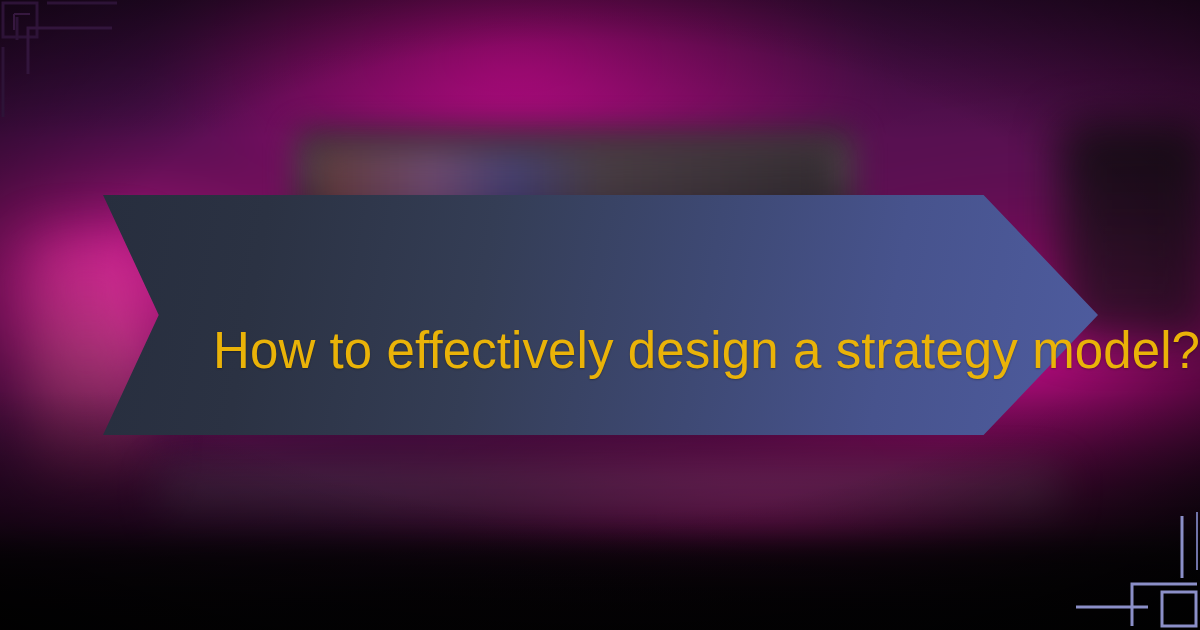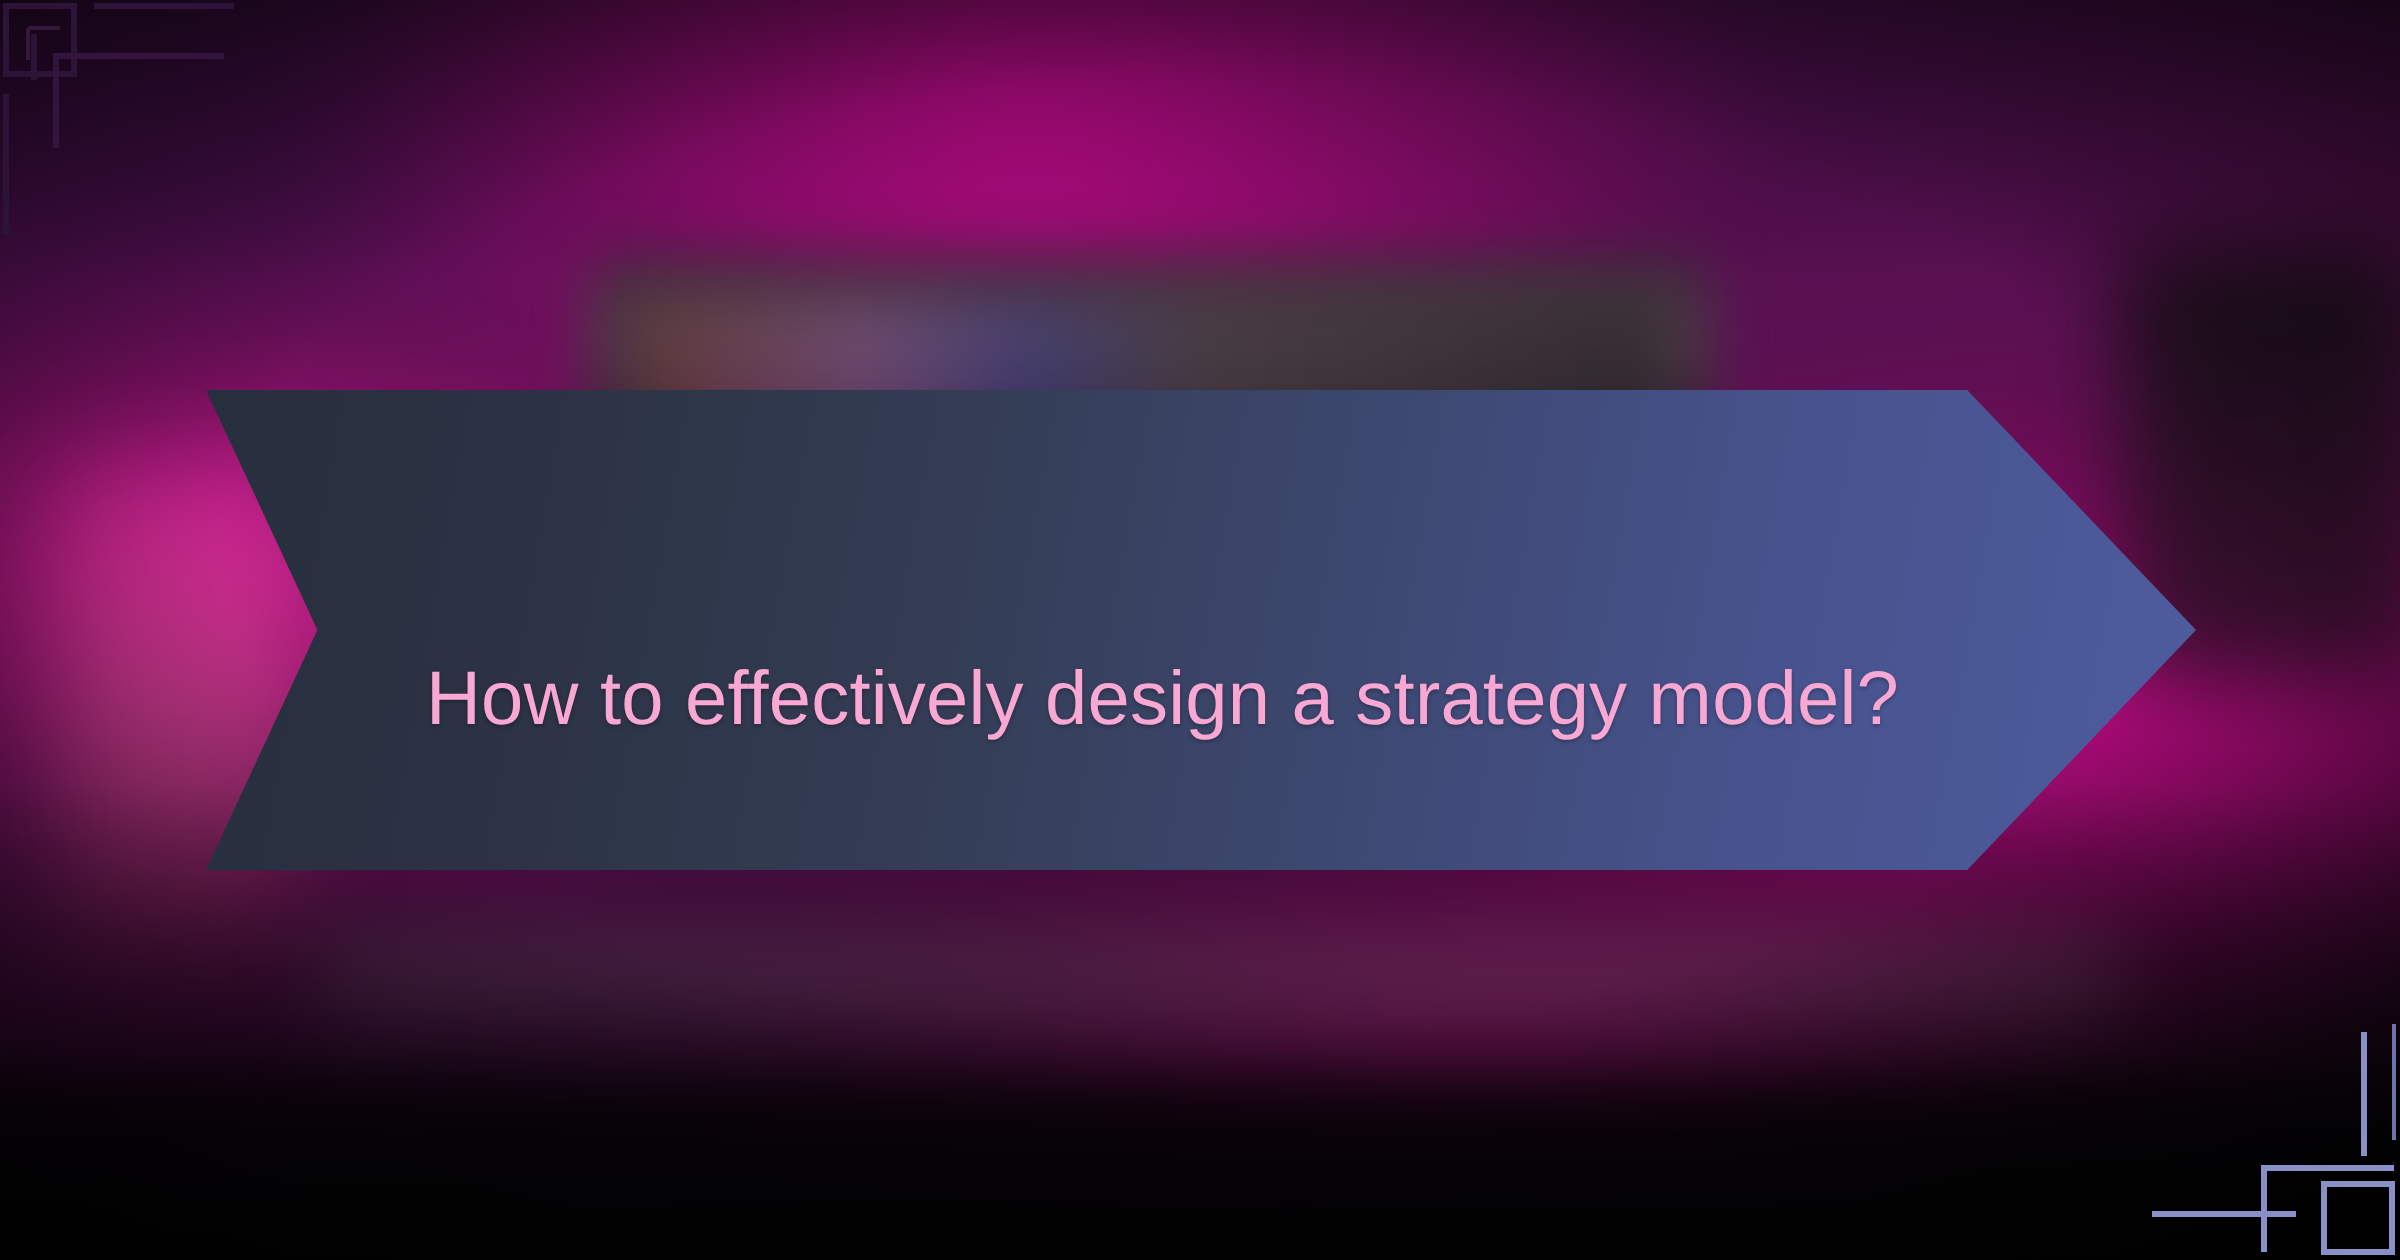--- a/index.html
+++ b/index.html
@@ -102,22 +102,22 @@
        0% 100%,
        5.6% 50%
     );
     box-shadow:0 10px 40px rgba(0,0,0,.35);
   }
   .banner-text{
     position:absolute;
     left:110px; top:0; height:312px;
     display:flex; align-items:center;
     width:880px;
-    color:#f9a8d4;
-    font-size:38px;
+    color:#eab308;
+    font-size:51px;
     font-weight:400;
     letter-spacing:.1px;
     line-height:1.2;
     text-shadow:0 1px 2px rgba(0,0,0,.28);
     white-space:nowrap;
   }
 </style>
 </head>
 <body>
 

